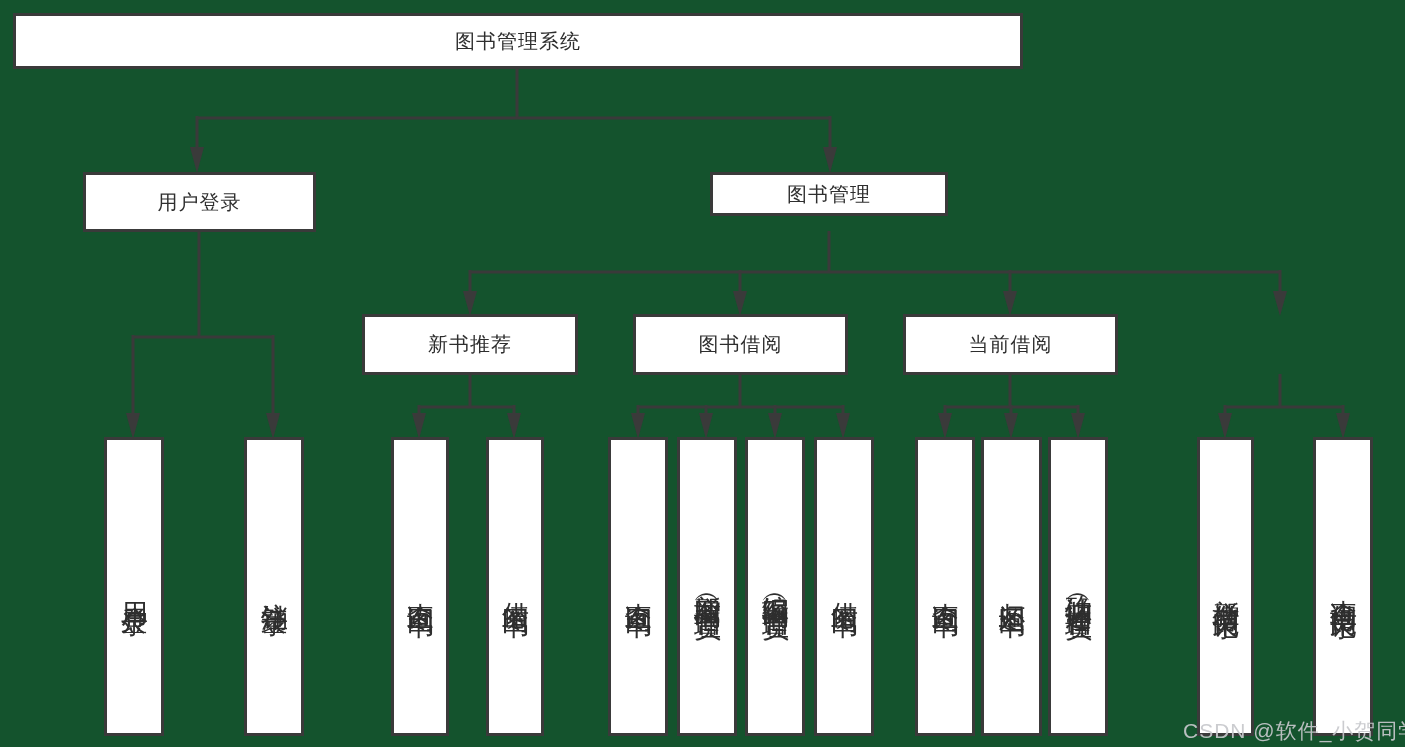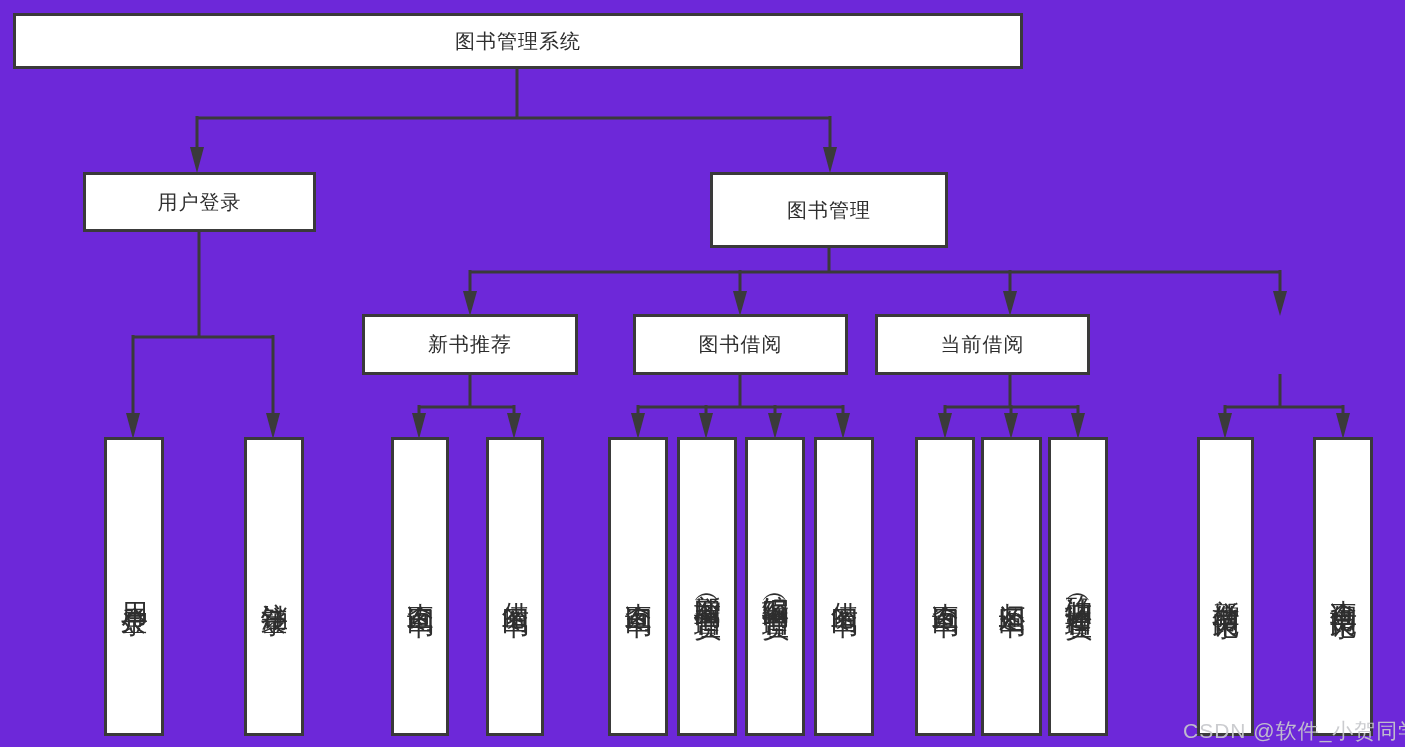--- a/index.html
+++ b/index.html
@@ -5,21 +5,21 @@
   html, body {
     margin: 0;
     padding: 0;
     background: #ffffff;
     font-family: "Liberation Sans", "DejaVu Sans", sans-serif;
   }
   .canvas {
     position: relative;
     width: 1405px;
     height: 747px;
-    background: #6d28d9;
+    background: #14532d;
     overflow: hidden;
   }
   .connectors {
     position: absolute;
     left: 0;
     top: 0;
     z-index: 1;
   }
   .node {
     position: absolute;
@@ -95,31 +95,31 @@
     </g>
   </svg>
 
   <div class="node" style="left:13px;top:13px;width:1010px;height:56px">
     <span class="h-label">图书管理系统</span>
   </div>
 
   <div class="node" style="left:83px;top:172px;width:233px;height:60px">
     <span class="h-label">用户登录</span>
   </div>
-  <div class="node" style="left:710px;top:172px;width:238px;height:76px">
+  <div class="node" style="left:710px;top:172px;width:238px;height:44px">
     <span class="h-label">图书管理</span>
   </div>
 
   <div class="node" style="left:633px;top:314px;width:215px;height:61px">
     <span class="h-label">图书借阅</span>
   </div>
   <div class="node" style="left:362px;top:314px;width:216px;height:61px">
     <span class="h-label">新书推荐</span>
   </div>
-  <div class="node" style="left:875px;top:314px;width:215px;height:61px">
+  <div class="node" style="left:903px;top:314px;width:215px;height:61px">
     <span class="h-label">当前借阅</span>
   </div>
 
   <div class="node" style="left:104px;top:437px;width:60px;height:299px">
     <span class="v-label">用户登录</span>
   </div>
   <div class="node" style="left:244px;top:437px;width:60px;height:299px">
     <span class="v-label">注销登录</span>
   </div>
 

